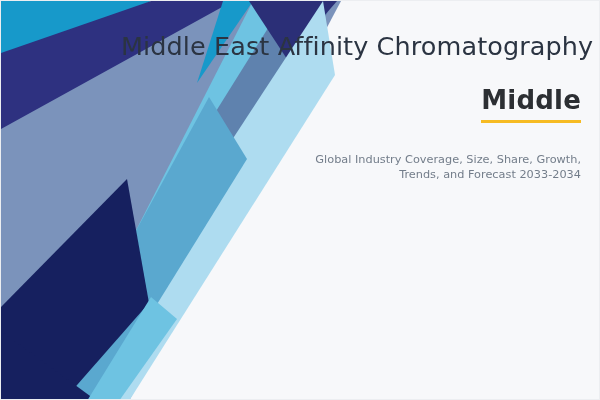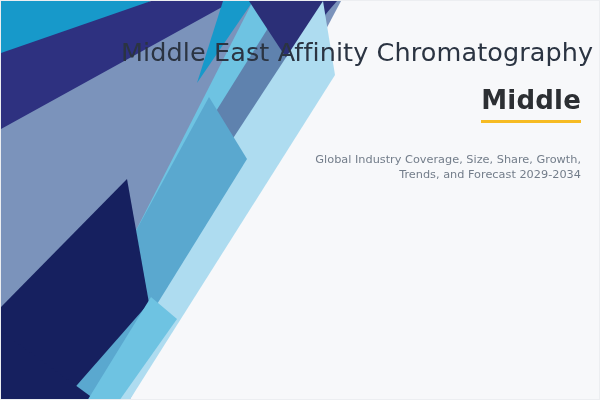--- a/index.html
+++ b/index.html
@@ -29,21 +29,21 @@
     position: absolute;
     left: 120px;
     top: 0;
     width: 460px;
     height: 400px;
     z-index: 5;
   }
   .title-line {
     position: absolute;
     left: 0;
-    top: 36px;
+    top: 30px;
     width: 460px;
     text-align: center;
     font-size: 25.5px;
     line-height: 30px;
     font-weight: 400;
     letter-spacing: 0.1px;
     color: #2b3442;
     white-space: nowrap;
   }
   .market-wrap {
@@ -123,18 +123,18 @@
 
     <div class="market-wrap">
       <span class="market-word">
         <span>Middle</span>
         <span class="market-rule"></span>
       </span>
     </div>
 
     <div class="subtitle">
       <span class="sub-l1">Global Industry Coverage, Size, Share, Growth,</span>
-      <span class="sub-l2">Trends, and Forecast 2029-2034</span>
+      <span class="sub-l2">Trends, and Forecast 2033-2034</span>
     </div>
 
 
   </div>
 </div>
 
 </body></html>

